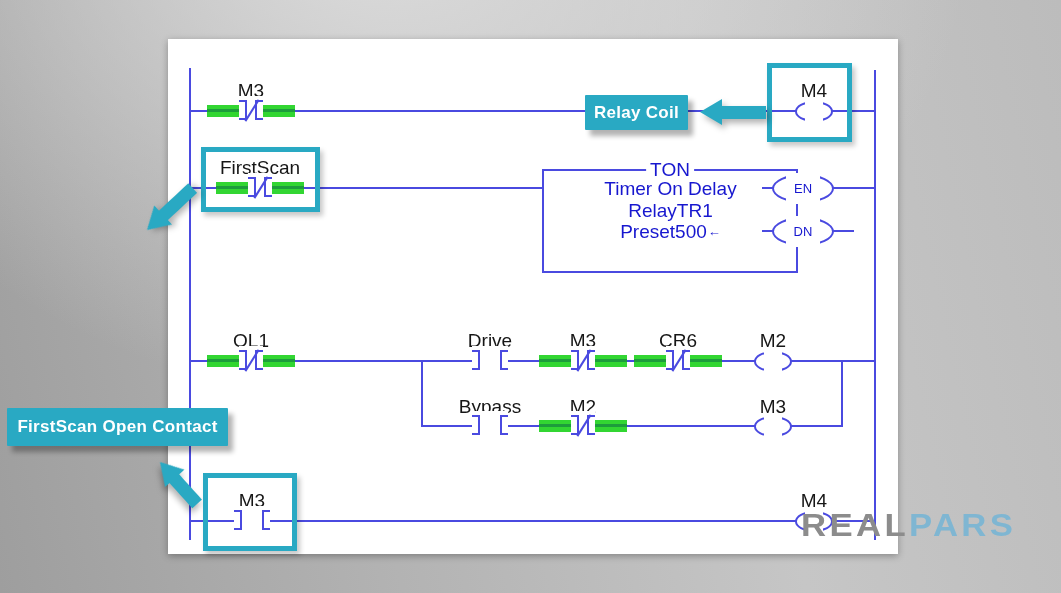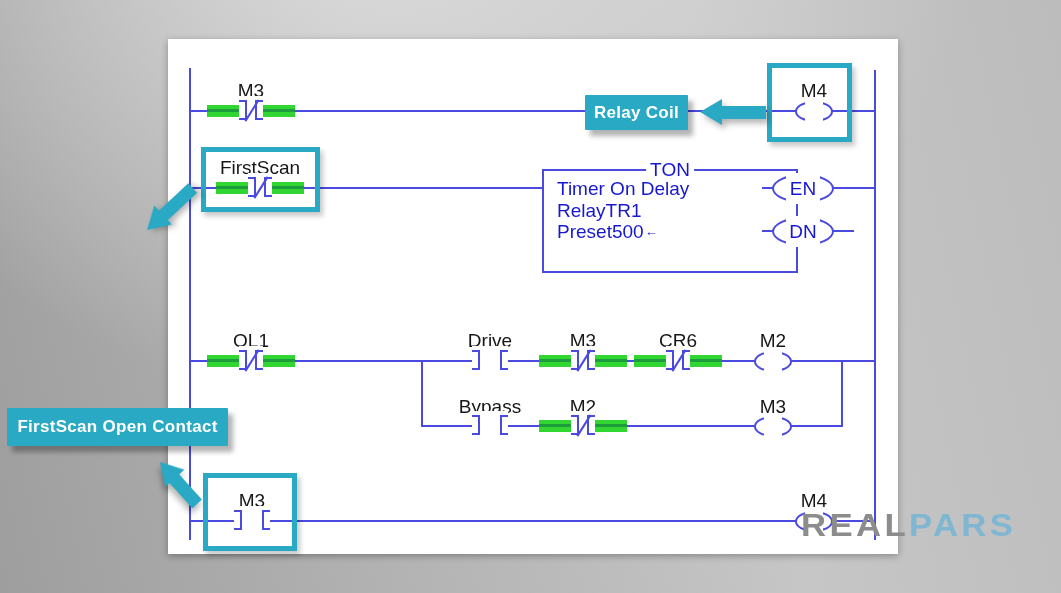--- a/index.html
+++ b/index.html
@@ -28,32 +28,32 @@
   
   .coil{position:absolute;width:38px;height:21px;background:#fff;border:2px solid #4a4ae0;
     border-radius:50%;box-sizing:border-box;}
   .coil::before,.coil::after{content:"";position:absolute;left:50%;transform:translateX(-50%);
     width:18px;height:5px;background:#fff;}
   .coil::before{top:-3px;}
   .coil::after{bottom:-3px;}
   
   .ocoil{position:absolute;width:62px;height:29px;background:#fff;border:2px solid #4a4ae0;
     border-radius:50%;box-sizing:border-box;display:flex;align-items:center;justify-content:center;
-    font-size:19px;color:#1717cf;}
+    font-size:13px;color:#1717cf;}
   .ocoil::before,.ocoil::after{content:"";position:absolute;left:50%;transform:translateX(-50%);
     width:34px;height:6px;background:#fff;}
   .ocoil::before{top:-3px;}
   .ocoil::after{bottom:-3px;}
   
   .fblock{position:absolute;left:542px;top:169px;width:256px;height:104px;background:#fff;
     border:2px solid #4a4ae0;box-sizing:border-box;color:#1717cf;font-size:19px;}
   .fblock .ftitle{position:absolute;top:-12px;left:50%;transform:translateX(-50%);
     background:#fff;padding:0 4px;}
   .fbody{padding:7px 12px 0 13px;}
-  .frow{display:flex;justify-content:flex-start;line-height:21.5px;}
+  .frow{display:flex;justify-content:center;line-height:21.5px;}
   .val-arrow{font-size:13px;margin-left:1px;position:relative;top:-2px;}
   
   .hbox{position:absolute;border:5px solid #29a9c3;box-sizing:border-box;
     box-shadow:3px 4px 5px rgba(0,0,0,.22);}
   
   .callout{position:absolute;background:#29a9c3;color:#fff;font-weight:bold;font-size:17px;
     letter-spacing:.3px;display:flex;align-items:center;justify-content:center;
     box-shadow:5px 6px 5px rgba(0,0,0,.30);border-radius:1px;}
   
   .arrow{position:absolute;display:flex;align-items:center;height:26px;transform-origin:0 50%;

